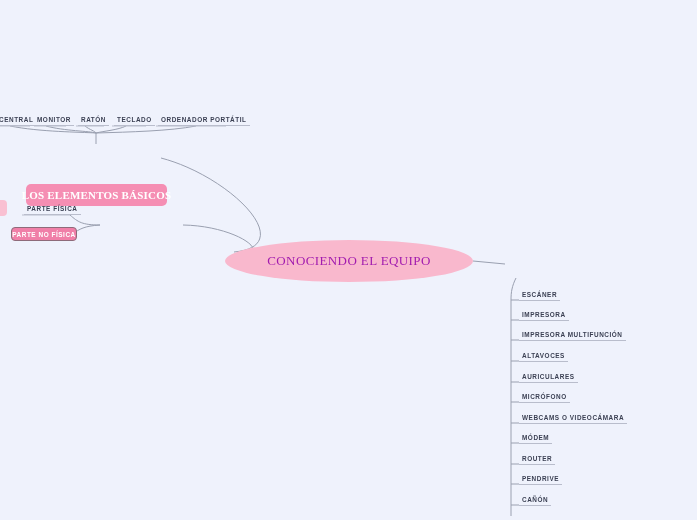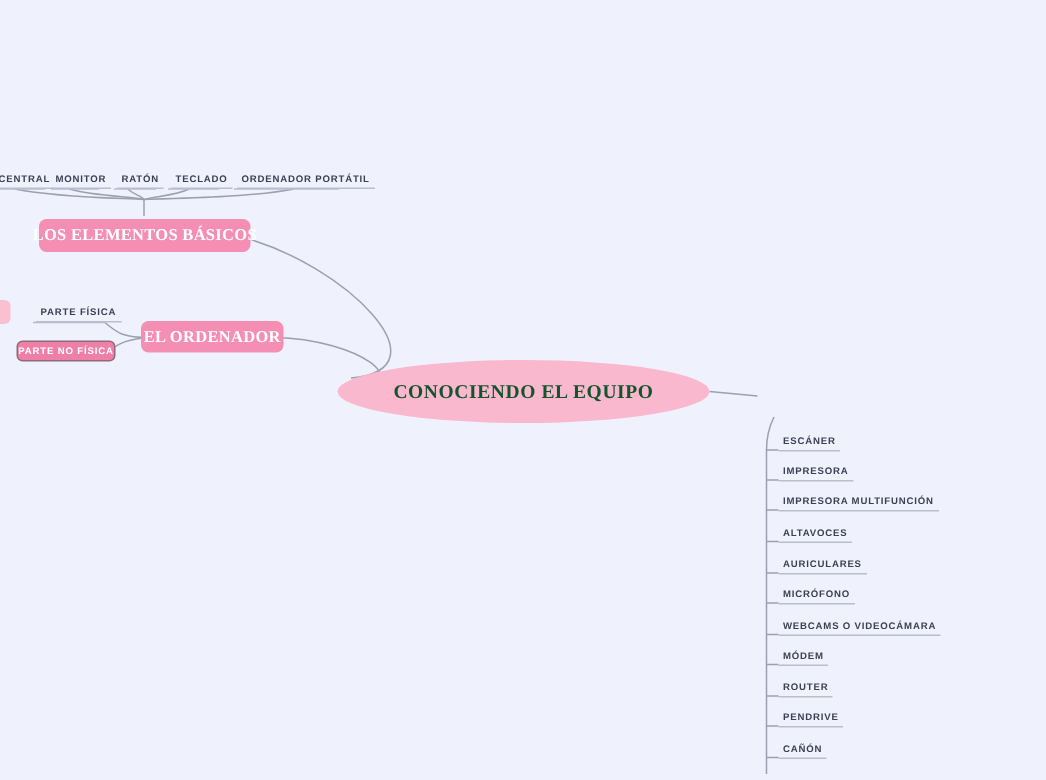--- a/index.html
+++ b/index.html
@@ -26,40 +26,41 @@
     pointer-events: none;
   }
   .node {
     position: absolute;
     box-sizing: border-box;
     white-space: nowrap;
   }
   
   .root {
     background: #f9b8cd;
-    color: #14532d;
+    color: #a21caf;
     border-radius: 50%;
     font-family: "Liberation Serif", serif;
-    font-weight: bold;
+    font-weight: normal;
     font-size: 13px;
     letter-spacing: 0.4px;
     display: flex;
     align-items: center;
     justify-content: center;
     text-align: center;
   }
   
   .branch {
     background: #f58eb3;
     color: #ffffff;
     border-radius: 5px;
     display: flex;
     align-items: center;
     justify-content: center;
     padding: 0 10px;
+    margin-top: 38px;
   }
   .branch.serif {
     font-family: "Liberation Serif", serif;
     font-weight: bold;
     font-size: 11px;
     letter-spacing: 0.2px;
   }
   .branch.sans {
     font-family: "Liberation Sans", sans-serif;
     font-weight: bold;
@@ -149,21 +150,20 @@
   <div class="node edge-sliver" style="left:0px; top:200px; width:7px; height:16px;"></div>
 
   <div class="node leaf" style="left:-4px; top:114px; height:12px;">CENTRAL</div>
   <div class="node leaf" style="left:34px; top:114px; height:12px;">MONITOR</div>
   <div class="node leaf" style="left:78px; top:114px; height:12px;">RATÓN</div>
   <div class="node leaf" style="left:114px; top:114px; height:12px;">TECLADO</div>
   <div class="node leaf" style="left:158px; top:114px; height:12px;">ORDENADOR PORTÁTIL</div>
 
   <div class="node branch serif" style="left:26px; top:146px; width:141px; height:22px;">LOS ELEMENTOS BÁSICOS</div>
 
-  <div class="node branch serif" style="left:94px; top:214px; width:95px; height:21px;">EL ORDENADOR</div>
 
   <div class="node leaf" style="left:24px; top:203px; height:12px;">PARTE FÍSICA</div>
 
   <div class="node leaf-selected" style="left:11px; top:227px; width:66px; height:14px;">PARTE NO FÍSICA</div>
 
   <div class="node root" style="left:225px; top:240px; width:248px; height:42px;">CONOCIENDO EL EQUIPO</div>
 
 
   <div class="node leaf" style="left:519px; top:289px; height:12px;">ESCÁNER</div>
   <div class="node leaf" style="left:519px; top:309px; height:12px;">IMPRESORA</div>

